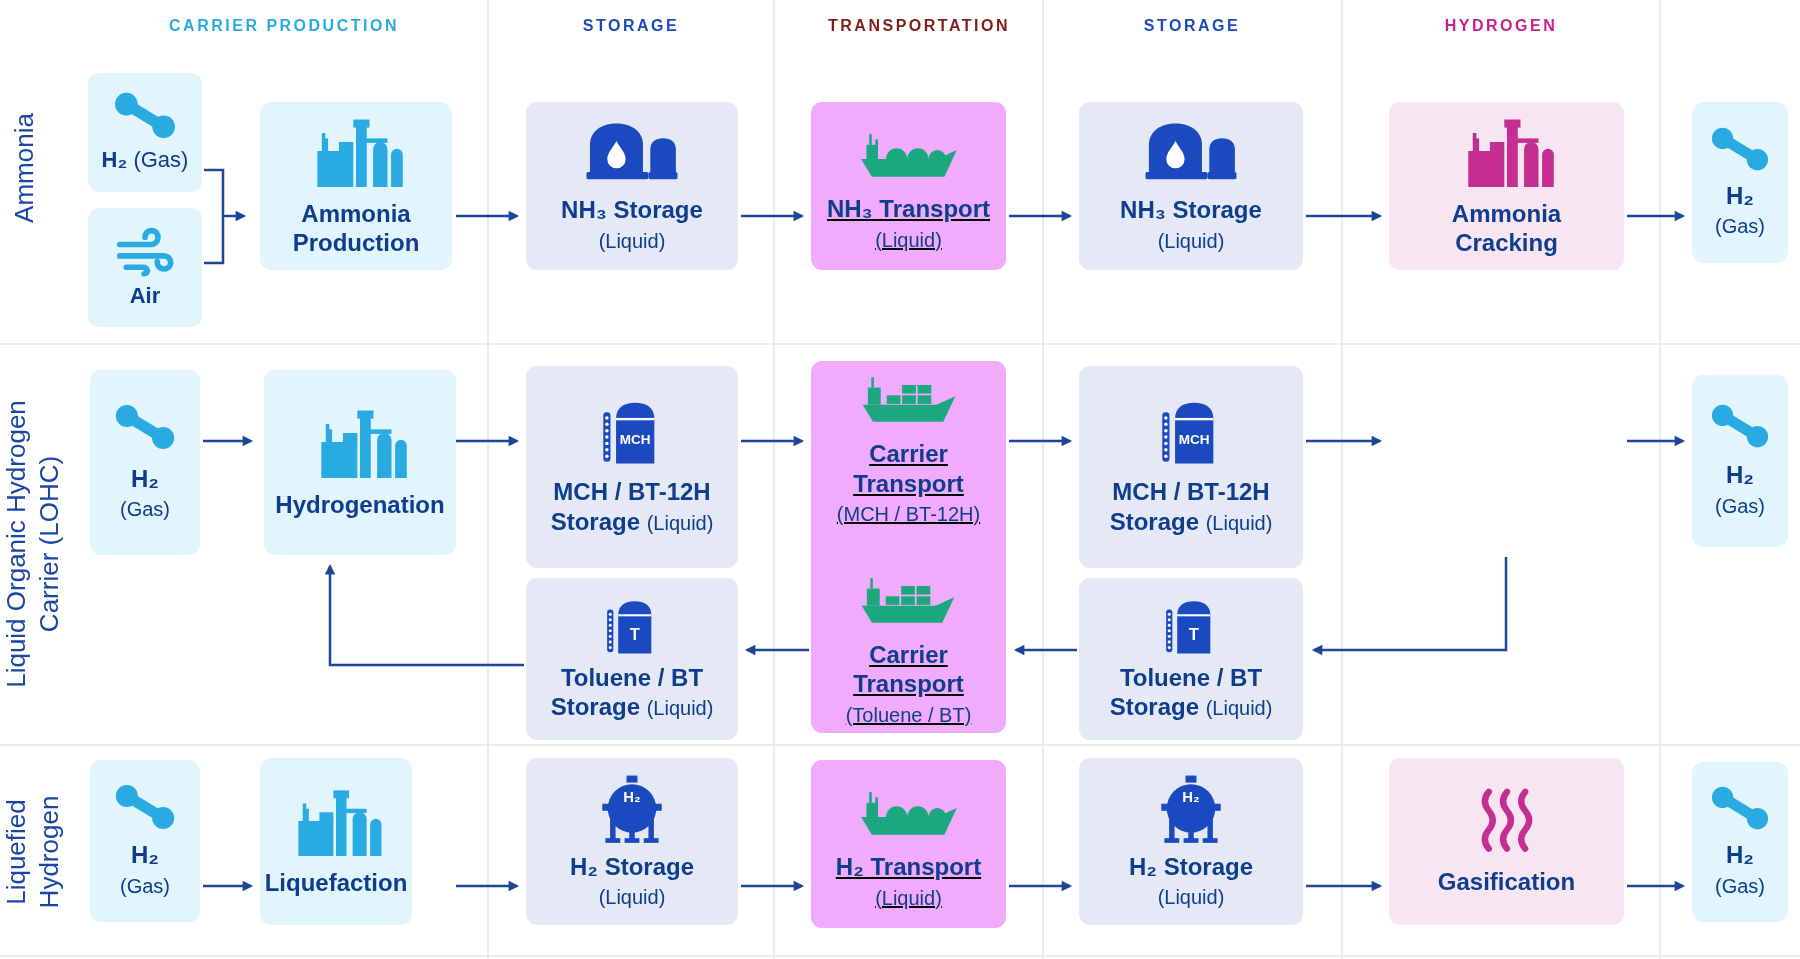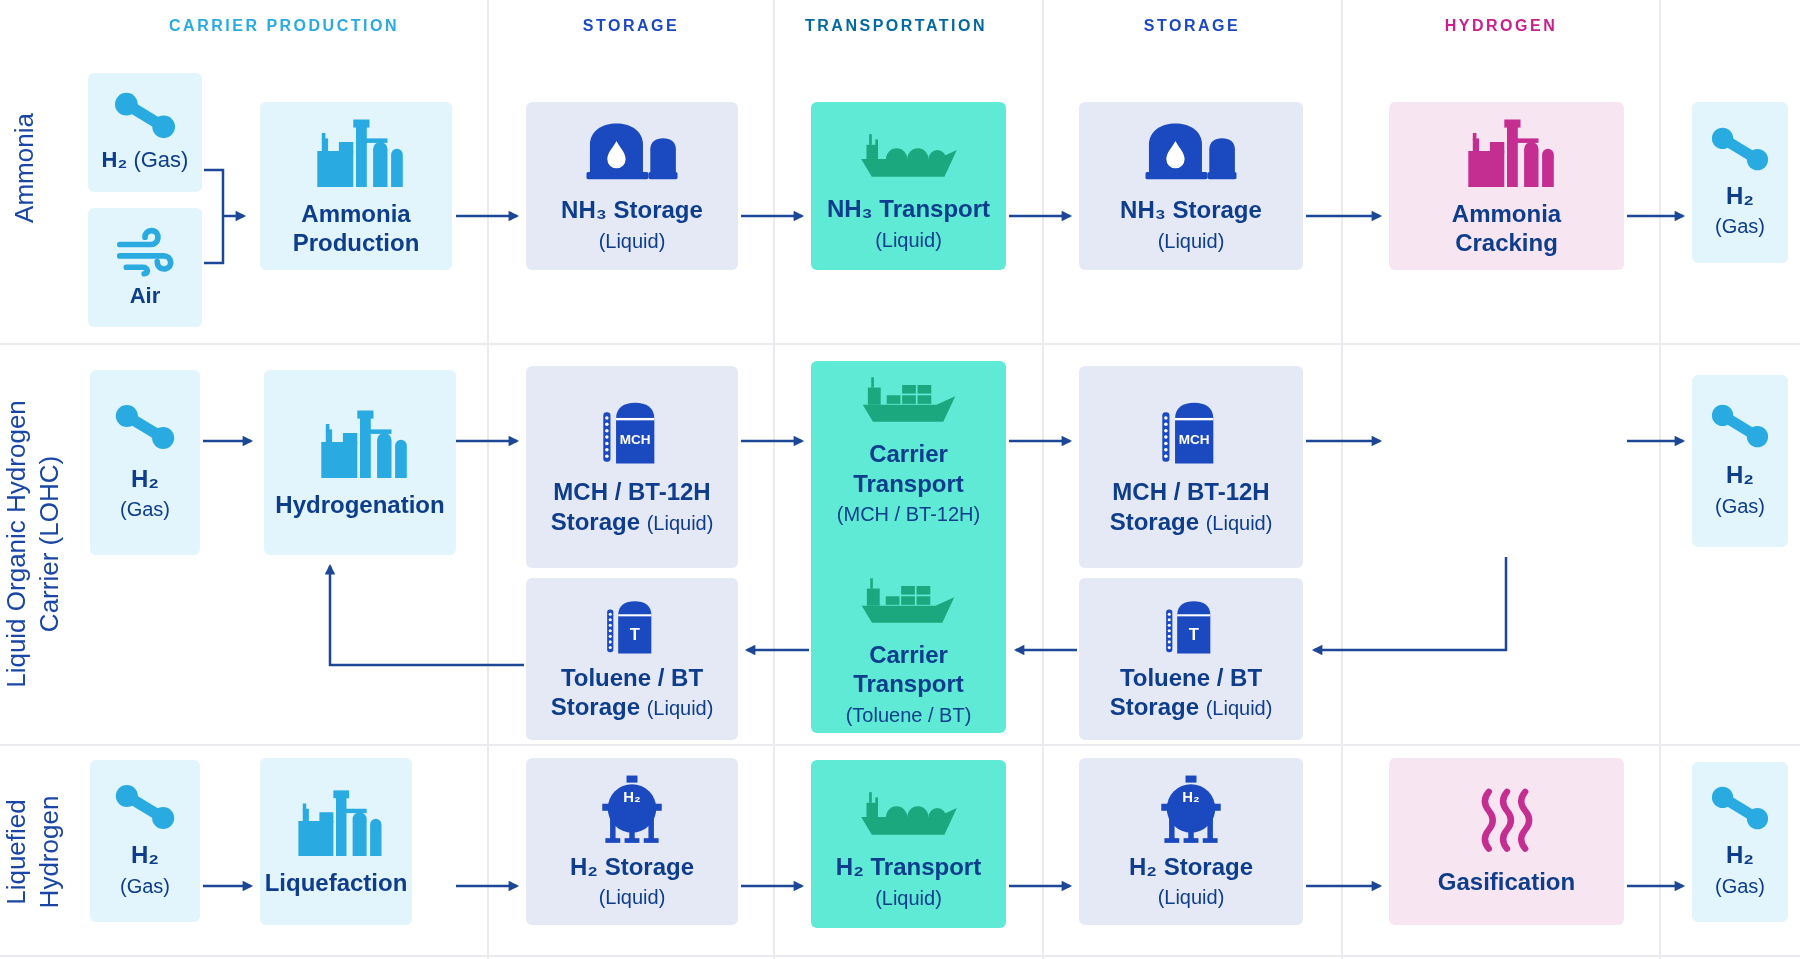--- a/index.html
+++ b/index.html
@@ -5,24 +5,24 @@
   html,body{margin:0;padding:0;background:#fff;}
   #canvas{position:relative;width:1800px;height:959px;background:#fff;overflow:hidden;
           font-family:"Liberation Sans","DejaVu Sans",sans-serif;}
   .vdiv{position:absolute;top:0;bottom:0;width:2px;background:#E9EBEE;z-index:0;}
   .hdiv{position:absolute;left:0;right:0;height:2px;background:#E9EBEE;z-index:0;}
   .col-header{position:absolute;top:14px;width:400px;text-align:center;font-size:16px;
               font-weight:700;letter-spacing:2.5px;line-height:1.45;z-index:1;}
   .row-label{position:absolute;text-align:center;font-size:26px;font-weight:500;color:#1A47A5;
              line-height:1.25;transform:rotate(-90deg);z-index:1;}
   .box{position:absolute;display:flex;flex-direction:column;align-items:center;justify-content:center;
-       text-align:center;z-index:1;border-radius:6px;}
+       text-align:center;z-index:1;border-radius:11px;}
   .bg-cyan{background:#E2F4FC;}
   .bg-lav{background:#E5E9F5;}
-  .bg-green{background:#5eead4;}
+  .bg-green{background:#f0abfc;text-decoration:underline;}
   .bg-pink{background:#F8E5F2;}
   .c-cyan{color:#29ABE2;}
   .c-royal{color:#1B49C0;}
   .c-green{color:#1CA87E;}
   .c-magenta{color:#C42E90;}
   .icon{display:block;margin-bottom:12px;flex:none;}
   .title{font-size:24px;font-weight:700;color:#0D3D8C;line-height:1.22;}
   .sub{font-size:20px;font-weight:400;color:#0D3D8C;line-height:1.2;margin-top:4px;}
   .reg{font-weight:400;}
   .src-label{font-size:22px;font-weight:700;color:#0D3D8C;line-height:1.2;}
@@ -137,21 +137,21 @@
   <div class="vdiv" style="left:773px"></div>
   <div class="vdiv" style="left:1042px"></div>
   <div class="vdiv" style="left:1341px"></div>
   <div class="vdiv" style="left:1659px"></div>
   <div class="hdiv" style="top:343px"></div>
   <div class="hdiv" style="top:744px"></div>
   <div class="hdiv" style="top:955px"></div>
 
   <div class="col-header c-cyan" style="left:84px">CARRIER PRODUCTION</div>
   <div class="col-header c-royal" style="left:431px">STORAGE</div>
-  <div class="col-header" style="left:696px;color:#0369a1">TRANSPORTATION</div>
+  <div class="col-header" style="left:719px;color:#7f1d1d">TRANSPORTATION</div>
   <div class="col-header c-royal" style="left:992px">STORAGE</div>
   <div class="col-header" style="left:1301px;color:#C9208C">
     <div>HYDROGEN</div>
   </div>
 
   <div class="row-label" style="left:-124px;top:150px;width:300px;height:36px">Ammonia</div>
   <div class="row-label" style="left:-184px;top:508px;width:440px;height:72px">
     <div>Liquid Organic Hydrogen</div>
     <div>Carrier (LOHC)</div>
   </div>

